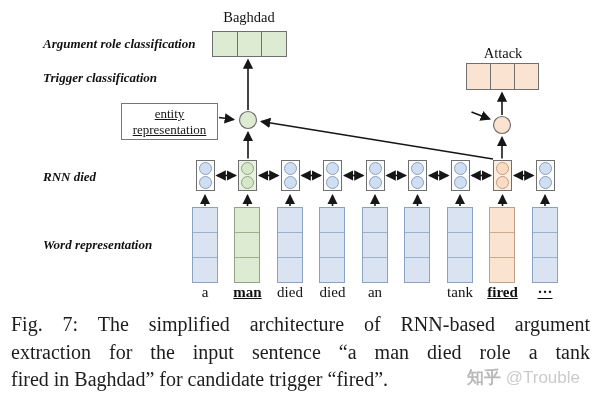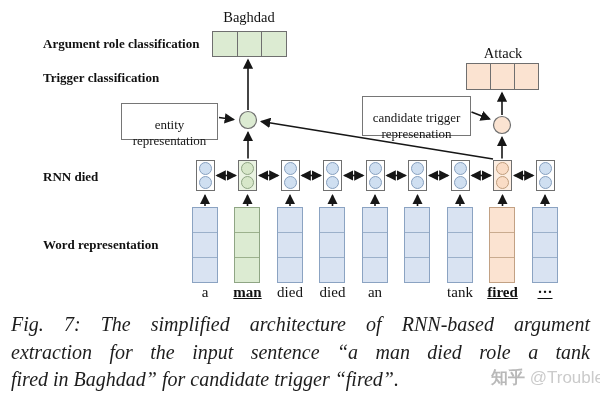--- a/index.html
+++ b/index.html
@@ -1,30 +1,30 @@
 <!DOCTYPE html>
 <html><head>
 <meta charset="utf-8">
 <style>
   html,body{margin:0;padding:0;background:#ffffff;}
   .stage{position:relative;width:600px;height:403px;background:#ffffff;overflow:hidden;
          font-family:"Liberation Serif", serif;color:#161616;}
   
-  .rowlbl{position:absolute;font-weight:700;font-size:13px;white-space:nowrap;color:#111;}
+  .rowlbl{position:absolute;font-weight:700;font-size:13px;white-space:nowrap;color:#111;font-style:italic;}
   
   .toplbl{position:absolute;font-size:14.5px;white-space:nowrap;transform:translateX(-50%);color:#111;}
   
   .cellbox{position:absolute;display:flex;border:1.2px solid #6f6f6f;box-sizing:border-box;}
   .cellbox .cell{flex:1;border-right:1.2px solid #6f6f6f;}
   .cellbox .cell:last-child{border-right:none;}
   .cellbox.green{background:#dcebd2;}
   .cellbox.orange{background:#fbe3d1;}
   
   .textbox{position:absolute;border:1.4px solid #767676;background:#fff;box-sizing:border-box;
-           text-align:center;font-size:13px;line-height:15.5px;padding-top:13px;}
+           text-align:center;font-size:13px;line-height:15.5px;padding-top:2px;text-decoration:underline;}
   
   .rnn{position:absolute;top:160px;width:19px;height:31px;border:1.1px solid #6f6f6f;background:#fff;
        box-sizing:border-box;display:flex;flex-direction:column;align-items:center;justify-content:space-between;
        padding:1px 0;}
   .rnn .c{width:13px;height:13px;border-radius:50%;background:#cfdff1;border:1px solid #87a0bf;box-sizing:border-box;}
   .rnn.green{background:#eaf3e2;}
   .rnn.green .c{background:#d7e7c9;border-color:#8fa584;border:1px solid #8fa584;}
   .rnn.orange{background:#fdeee2;}
   .rnn.orange .c{background:#fadcc5;border:1px solid #c09e7e;}
   
@@ -35,26 +35,26 @@
   .wrect.green{background:#dcebd2;border-color:#8fa584;}
   .wrect.green i{border-color:#9cb18d;}
   .wrect.orange{background:#fbe3d1;border-color:#c2a184;}
   .wrect.orange i{border-color:#c9ab8f;}
   
   .wlbl{position:absolute;top:284px;font-size:15px;transform:translateX(-50%);white-space:nowrap;color:#111;}
   .wlbl.bold{font-weight:700;text-decoration:underline;}
   
   svg.arrows{position:absolute;left:0;top:0;pointer-events:none;}
   
-  .caption{position:absolute;left:11px;top:311px;width:579px;font-size:20px;line-height:27.5px;color:#1d1d1d;font-style:italic;}
+  .caption{position:absolute;left:11px;top:311px;width:579px;font-size:20px;line-height:27.5px;color:#1d1d1d;}
   .cap-line.just{text-align:justify;text-align-last:justify;}
   
   .watermark{position:absolute;left:467px;top:366px;font-family:"Liberation Sans", sans-serif;
              font-size:17px;white-space:nowrap;}
-  .wm-site{color:#b9b9b9;font-weight:700;margin-left:24px;}
+  .wm-site{color:#b9b9b9;font-weight:700;}
   .wm-handle{color:#cbcbcb;}
 </style>
 </head>
 <body>
 
 <div class="stage">
 
   <div class="rowlbl" style="left:43px;top:36px">Argument role classification</div>
   <div class="rowlbl" style="left:43px;top:70px">Trigger classification</div>
   <div class="rowlbl" style="left:43px;top:169px">RNN died</div>
@@ -72,24 +72,20 @@
     <div class="cell"></div>
     <div class="cell"></div>
     <div class="cell"></div>
   </div>
 
   <div class="textbox" style="left:121px;top:103px;width:97px;height:37px">
     <div>entity</div>
     <div>representation</div>
   </div>
 
-  <div class="textbox" style="left:362px;top:96px;width:109px;height:40px">
-    <div>candidate trigger</div>
-    <div>represenation</div>
-  </div>
 
   <div class="rnn" style="left:196px">
       <span class="c"></span>
       <span class="c"></span>
     </div>
   <div class="rnn green" style="left:238px">
       <span class="c"></span>
       <span class="c"></span>
     </div>
   <div class="rnn" style="left:281px">

